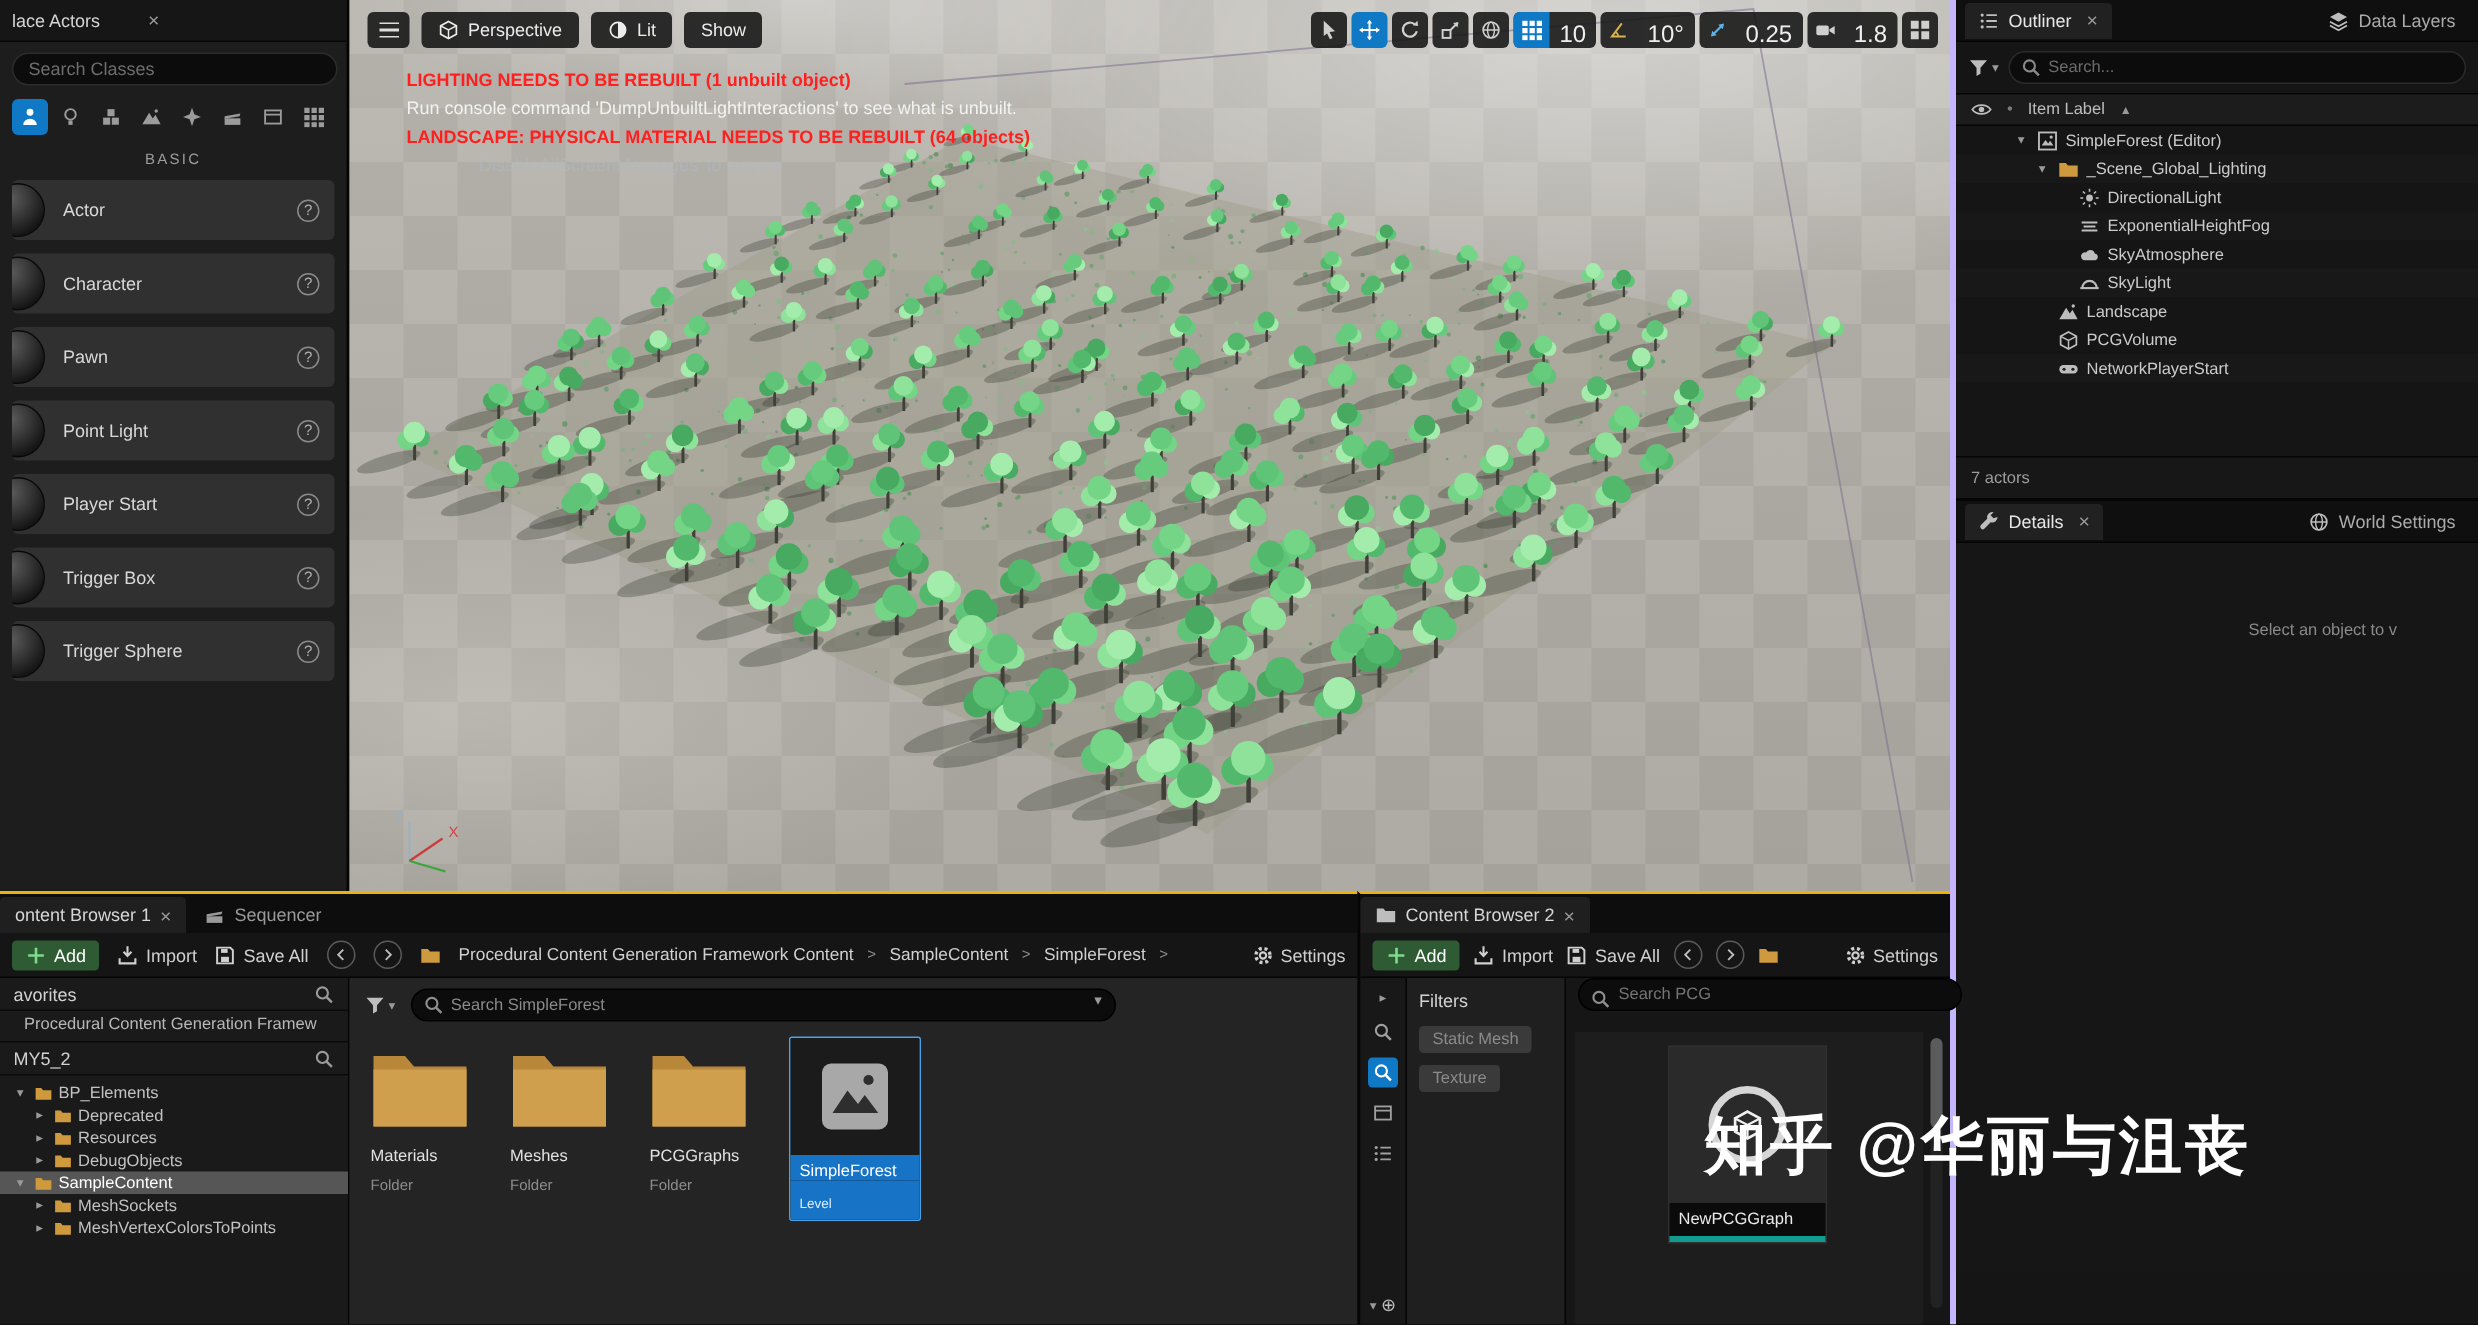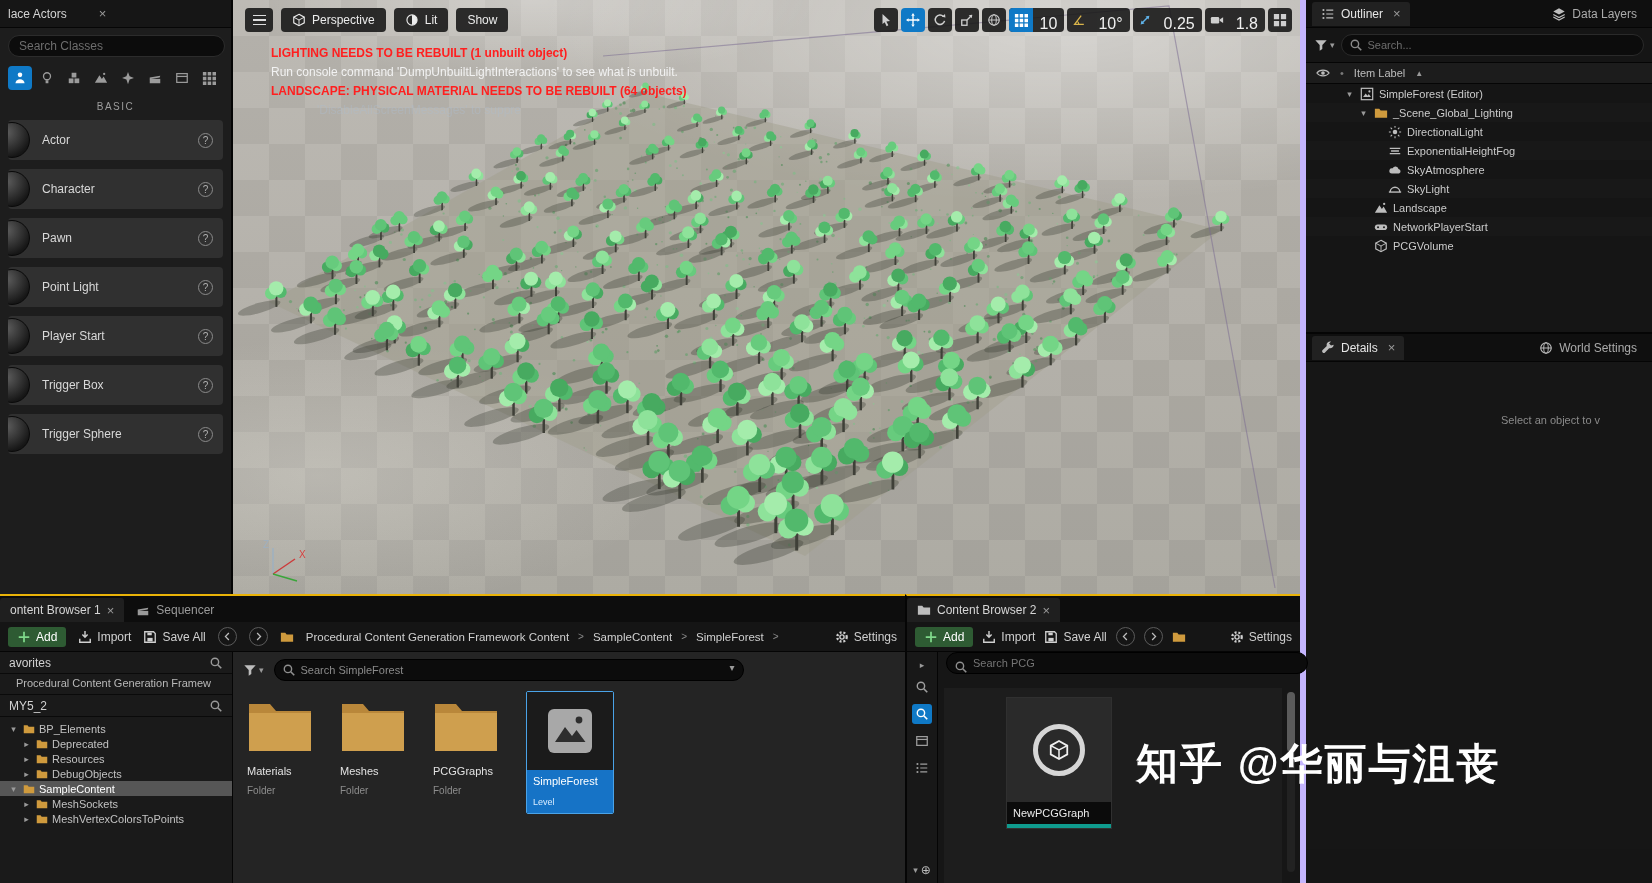--- a/index.html
+++ b/index.html
@@ -54,21 +54,21 @@
   .picon.gold{color:#d9b44a}
   .picon.cyan{color:#5fb2e8}
   .pval{display:flex;align-items:center;padding:16px 7px;color:#efefef;font-size:16px}
   .vp-warnings{position:absolute;left:38px;top:44px;line-height:19px;font-size:12px}
   .warn.error{color:var(--warning-red);font-weight:700}
   .warn.info{color:#f2f2f2}
   .warn.muted{color:#aebccb;opacity:.45;margin-left:46px}
   .vp-axis{position:absolute;left:18px;bottom:8px}
 
   
-  .right-panel{position:absolute;left:1300px;top:0;width:352px;height:883px;background:#151515;border-left:6px solid #c4b5fd}
+  .right-panel{position:absolute;left:1300px;top:0;width:352px;height:883px;background:#151515;border-left:4px solid #c4b5fd}
   .rp-tabbar{height:28px;background:#0f0f0f;border-bottom:1px solid #050505;display:flex;align-items:center;padding:0 6px;gap:4px}
   .rp-tab{height:24px;display:flex;align-items:center;gap:6px;padding:0 9px;color:#ababab;font-size:12px;border-radius:3px 3px 0 0}
   .rp-tab.active{background:#212121;color:#e6e6e6}
   .rp-tab .xbtn{margin-left:4px}
   .ol-search{display:flex;align-items:center;gap:6px;padding:6px 8px}
   .funnel-btn{display:flex;align-items:center;gap:2px;color:#bdbdbd}
   .chev{font-size:9px;color:#9a9a9a}
   .searchbox{position:relative;flex:1}
   .searchbox input{width:100%;height:22px;background:#0c0c0c;border:1px solid #2a2a2a;border-radius:11px;color:#9a9a9a;font-size:11px;padding:0 8px 0 26px}
   .searchbox input::placeholder{color:#6d6d6d}
@@ -2613,39 +2613,42 @@
           </div>
           <div class="ol-row" style="padding-left:52px">
     <span class="tw"></span>
     <span class="icon-c" style="display:flex">
               <svg class="ic" viewBox="0 0 16 16" style="">
                 <use href="#i-mountain"></use>
               </svg>
             </span>
     <span>Landscape</span>
           </div>
+          <div class="ol-row" style="padding-left:52px">
+    <span class="tw"></span>
+    <span class="icon-c" style="display:flex">
+              <svg class="ic" viewBox="0 0 16 16" style="">
+                <use href="#i-cube"></use>
+              </svg>
+            </span>
+    <span>PCGVolume</span>
+          </div>
           <div class="ol-row alt" style="padding-left:52px">
     <span class="tw"></span>
     <span class="icon-c" style="display:flex">
               <svg class="ic" viewBox="0 0 16 16" style="">
                 <use href="#i-pad"></use>
               </svg>
             </span>
     <span>NetworkPlayerStart</span>
           </div>
-          <div class="ol-row" style="padding-left:52px">
-    <span class="tw"></span>
-    <span class="icon-c" style="display:flex">
-              <svg class="ic" viewBox="0 0 16 16" style="">
-                <use href="#i-cube"></use>
-              </svg>
-            </span>
-    <span>PCGVolume</span>
-          </div>
         </div>
+      <div class="ol-status" style="position:absolute;left:0;right:0;bottom:0">
+        <span>7 actors</span>
+      </div>
     </div>
 
     <div>
       <div class="rp-tabbar">
         <span class="rp-tab active">
           <svg class="ic icon-c">
               <use href="#i-wrench"></use>
             </svg>
           <span>Details</span>
           <span class="xbtn">×</span>
@@ -2937,20 +2940,24 @@
         <span class="sicon">
             <svg class="ic">
               <use href="#i-list"></use>
             </svg>
           </span>
         <span class="strip-bottom">
           <span class="chev">▾</span>
           <span style="font-size:12px">⊕</span>
         </span>
       </div>
+      <div class="cb2-filters">
+        <div class="filters-hdr">Filters</div>
+        <div id="cb2-chips"><span class="chip">Static Mesh</span><br><span class="chip">Texture</span></div>
+      </div>
       <div class="cb2-main">
         <span class="cb2-search">
           <svg class="ic">
               <use href="#i-search"></use>
             </svg>
           <input placeholder="Search PCG" style="">
         </span>
         <div class="cb2-grid" id="cb2-grid">
             <div class="cb2-tile">
      <div class="pcg-thumb">

